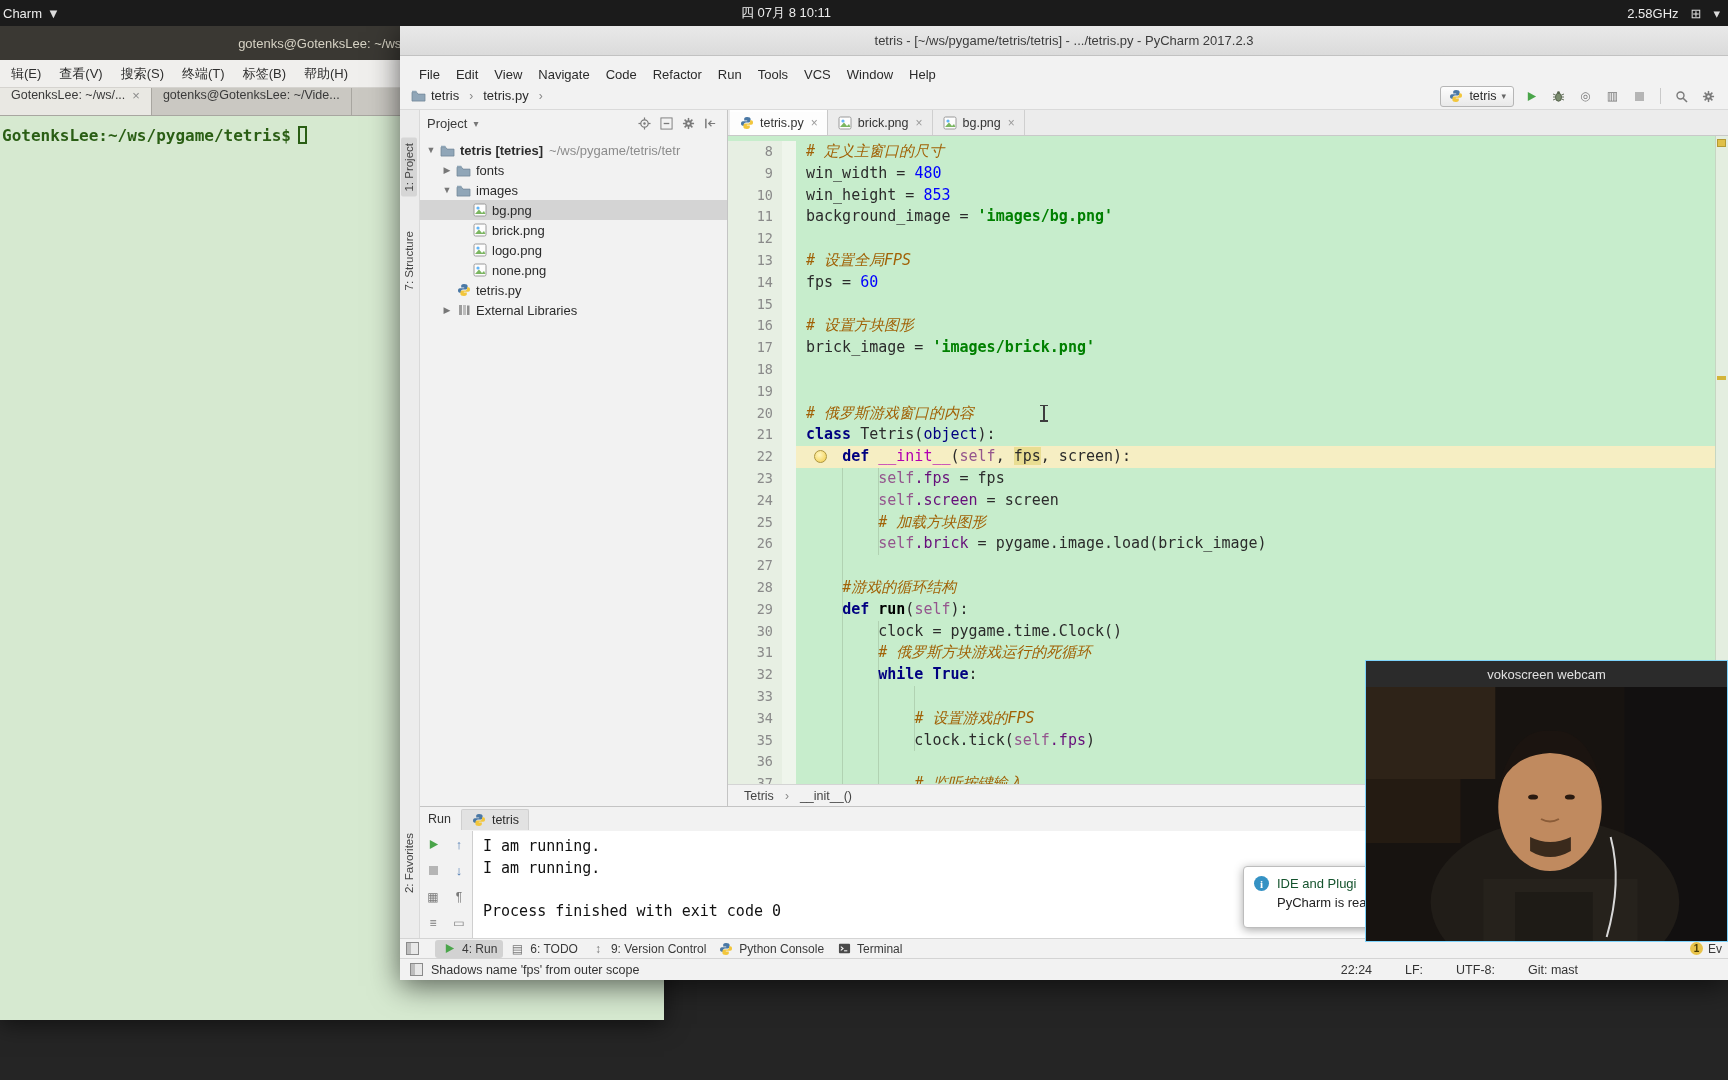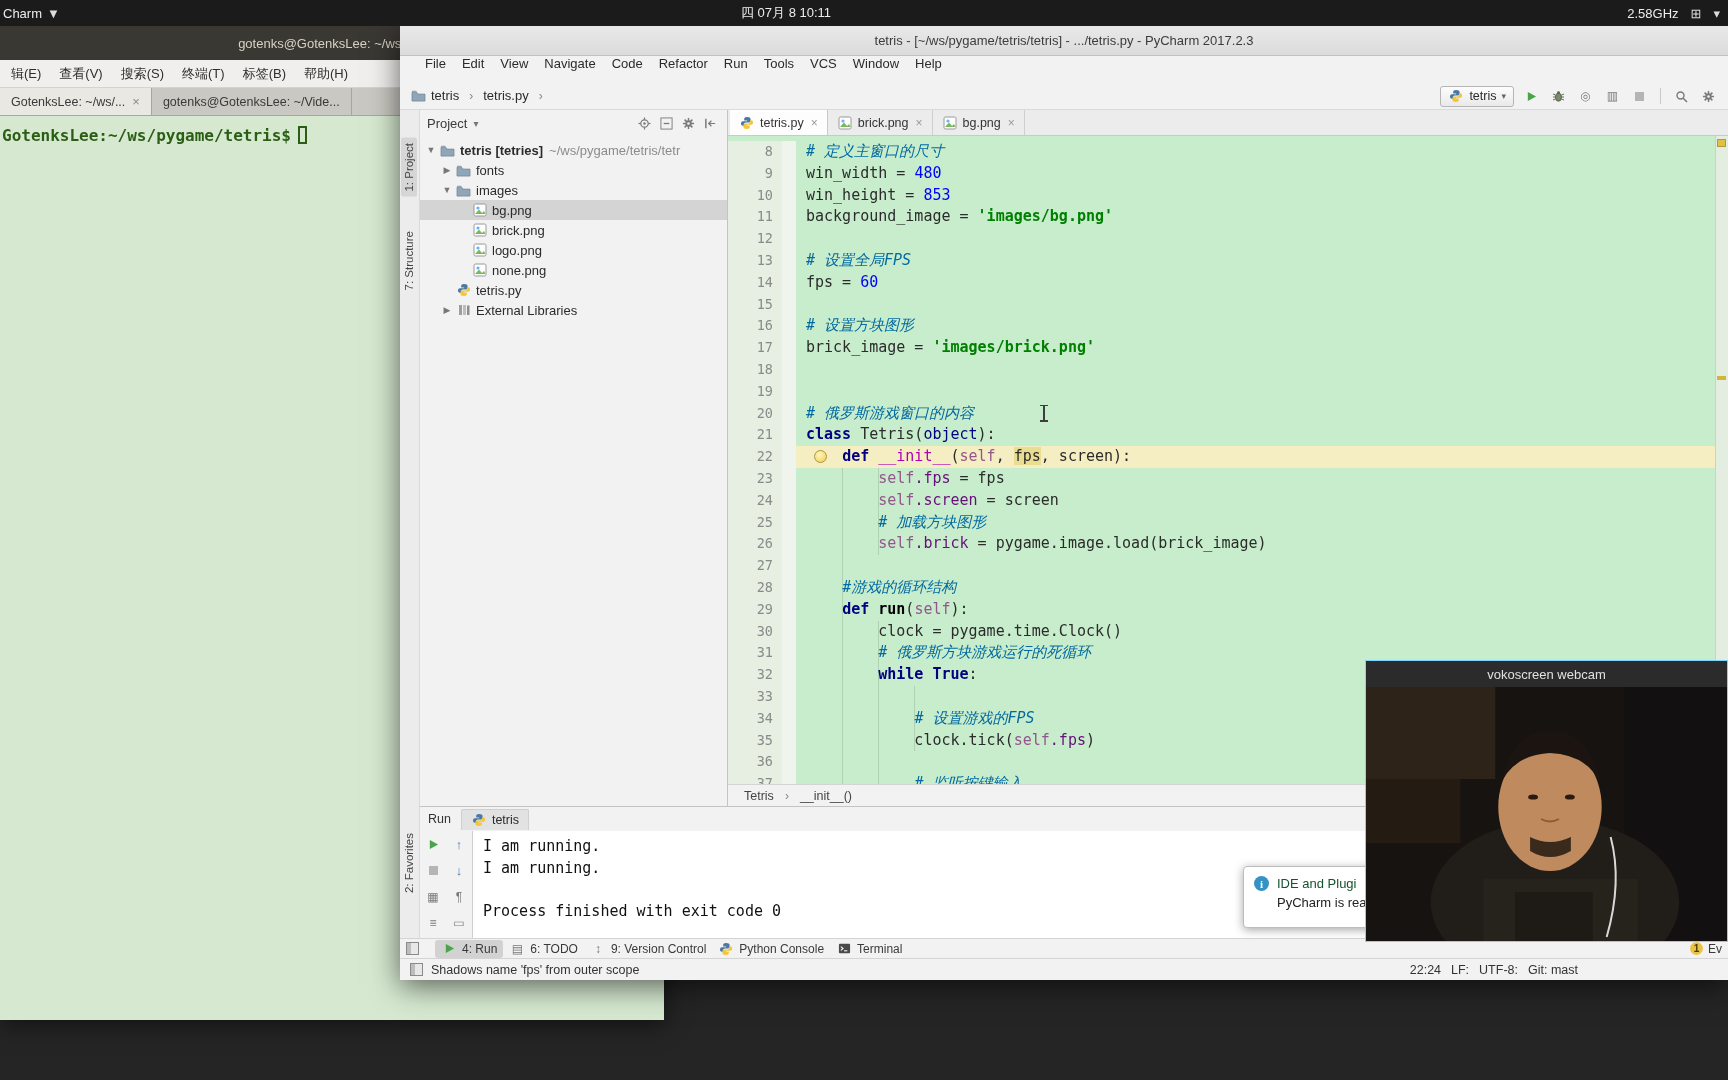--- a/index.html
+++ b/index.html
@@ -14,30 +14,30 @@
   #topbar .clock{position:absolute;left:786px;transform:translateX(-50%)}
   #topbar .right{position:absolute;right:8px;display:flex;gap:12px;align-items:center}
   #topbar .tb-glyph{color:#dcdcdc;font-size:13px}
 
   
   #terminal{position:absolute;left:0;top:26px;width:664px;height:994px;background:#d6e9d0;z-index:1;box-shadow:0 4px 22px rgba(0,0,0,.55)}
   .t-titlebar{height:34px;background:#3a3833;color:#d6d2c4;display:flex;align-items:center;justify-content:center;font-size:13px}
   .t-menubar{height:28px;background:#f0efed;border-bottom:1px solid #d5d3cf;display:flex;align-items:center;font-size:13px;color:#2e2e2e;padding-left:2px}
   .t-menu-item{padding:0 9px}
   .t-tabbar{height:28px;background:#cac8c2;display:flex;border-bottom:1px solid #a8a6a0}
-  .t-tab{display:flex;align-items:center;gap:7px;padding:0 11px;font-size:12.5px;color:#3a3a3a;border-right:1px solid #a8a6a0;white-space:nowrap;overflow:hidden;max-width:230px}
+  .t-tab{display:flex;align-items:flex-start;gap:7px;padding:0 11px;font-size:12.5px;color:#3a3a3a;border-right:1px solid #a8a6a0;white-space:nowrap;overflow:hidden;max-width:230px}
   .t-tab.active{background:#e9e8e3}
   .t-tab .close{color:#8a8a8a;font-size:13px}
   .t-body{padding:10px 2px;font-family:"DejaVu Sans Mono",monospace;font-size:16px;font-weight:bold;color:#2a5e14}
   .t-cursor{display:inline-block;width:9px;height:18px;border:2px solid #2a5e14;margin-left:7px;vertical-align:-3px}
 
   
   #pycharm{position:absolute;left:400px;top:26px;width:1328px;height:954px;background:#f2f2f2;z-index:10;box-shadow:0 6px 28px rgba(0,0,0,.6);display:flex;flex-direction:column;font-size:13px;color:#2b2b2b}
   .pc-titlebar{height:30px;background:linear-gradient(#e9e9e9,#dbdbdb);border-bottom:1px solid #c2c2c2;display:flex;align-items:center;justify-content:center;color:#3c3c3c;flex:none}
-  .pc-menubar{height:26px;display:flex;align-items:flex-start;padding-left:17px;flex:none}
+  .pc-menubar{height:26px;display:flex;align-items:flex-end;padding-left:11px;flex:none}
   .pc-menu-item{padding:0 8px}
   .pc-navbar{height:28px;display:flex;align-items:center;padding:0 10px;position:relative;border-bottom:1px solid #dadada;flex:none}
   .crumb{display:flex;align-items:center;gap:5px}
   .crumb-sep{color:#888;margin:0 5px;font-size:12px}
   .nav-right{position:absolute;right:10px;top:0;height:28px;display:flex;align-items:center;gap:8px}
   .run-config{display:flex;align-items:center;gap:5px;border:1px solid #b6b6b6;border-radius:3px;background:linear-gradient(#fdfdfd,#e9e9e9);height:21px;padding:0 7px;font-size:12.5px}
   .tb-btn{display:flex;align-items:center;justify-content:center;width:19px;height:19px}
   .tb-sep{width:1px;height:16px;background:#c9c9c9;margin:0 3px}
 
   .pc-body{flex:1;display:flex;min-height:0}
@@ -72,21 +72,21 @@
   .ed-tab{display:flex;align-items:center;gap:5px;padding:0 9px;border-right:1px solid #cfcfcf;font-size:12.5px;color:#333}
   .ed-tab.active{background:#fdfdfd;border-right:1px solid #c9c9c9;box-shadow:inset 0 2px 0 #fff}
   .ed-tab .close{color:#9a9a9a;font-size:12px;margin-left:2px}
 
   .ed-body{flex:1;position:relative;background:#c7edcc;overflow:hidden;font-family:"DejaVu Sans Mono",monospace;font-size:15px;padding-top:5px}
   .code-line{display:flex;height:21.8px;line-height:21.8px;position:relative}
   .gutter{width:54px;background:#e7efe3;color:#8a8a8a;text-align:right;padding-right:9px;font-size:13.5px;flex:none}
   .fold{width:14px;background:#eff5ec;flex:none}
   .ctext{white-space:pre;padding-left:10px;flex:1;min-width:0}
   .code-line.hl .ctext{background:#f6eec3}
-  .tk-c{color:#0369a1;font-style:italic}
+  .tk-c{color:#a16207;font-style:italic}
   .tk-k{color:#000080;font-weight:bold}
   .tk-kb{color:#000080}
   .tk-num{color:#0000ff}
   .tk-str{color:#008000;font-weight:bold}
   .tk-slf{color:#94558d}
   .tk-fld{color:#660e7a}
   .tk-mag{color:#b200b2}
   .tk-dcl{color:#000;font-weight:bold}
   .tk-wrn{background:#e9dd92}
   .caret{display:inline-block;width:2px;height:15px;background:#111;vertical-align:-2px;margin-right:-2px}
@@ -111,21 +111,21 @@
   .rp-console{flex:1;background:#fff;border-left:1px solid #cfcfcf;font-family:"DejaVu Sans Mono",monospace;font-size:15px;color:#111;padding:5px 10px;line-height:21.5px;overflow:hidden}
   .up-blue{color:#4a77b0!important;font-size:13px}
 
   .toolbar-bottom{height:20px;background:#f2f2f2;border-top:1px solid #d4d4d4;display:flex;align-items:center;font-size:12px;color:#3a3a3a;padding:0 6px;gap:16px;position:relative;flex:none}
   .tw-item{display:flex;align-items:center;gap:5px;padding:1px 6px;border-radius:3px;white-space:nowrap}
   .tw-item.active{background:#d2d2d2}
   .tw-right{position:absolute;right:6px;display:flex;align-items:center;gap:5px}
   .count-badge{width:13px;height:13px;border-radius:50%;background:#e8c34a;color:#4a3c00;font-size:10px;display:flex;align-items:center;justify-content:center;font-weight:bold}
 
   .statusbar{height:22px;background:#f2f2f2;border-top:1px solid #d4d4d4;display:flex;align-items:center;padding:0 10px;font-size:12.5px;color:#333;position:relative;flex:none;gap:8px}
-  .sb-right{position:absolute;right:150px;display:flex;gap:10px;color:#333}
+  .sb-right{position:absolute;right:150px;display:flex;gap:33px;color:#333}
   .switcher-ico{width:13px;height:13px;border:1px solid #8a8a8a;background:linear-gradient(90deg,#bdbdbd 40%,#e8e8e8 40%);flex:none}
 
   
   #notification{position:absolute;left:1243px;top:866px;width:215px;height:62px;background:#fff;border:1px solid #bdbdbd;border-radius:4px;box-shadow:0 2px 10px rgba(0,0,0,.35);z-index:20;padding:9px 10px;display:flex;gap:8px;overflow:hidden}
   .info-badge{width:15px;height:15px;border-radius:50%;background:#3592c4;color:#fff;font-size:11px;font-weight:bold;display:flex;align-items:center;justify-content:center;font-family:"Liberation Serif",serif;flex:none}
   .notif-title{font-weight:normal;font-size:13px;color:#14532d;white-space:nowrap}
   .notif-body{font-size:13px;color:#222;white-space:nowrap;margin-top:4px}
   .notif-link{color:#e07a00;text-decoration:underline;margin-left:5px}
 
   

